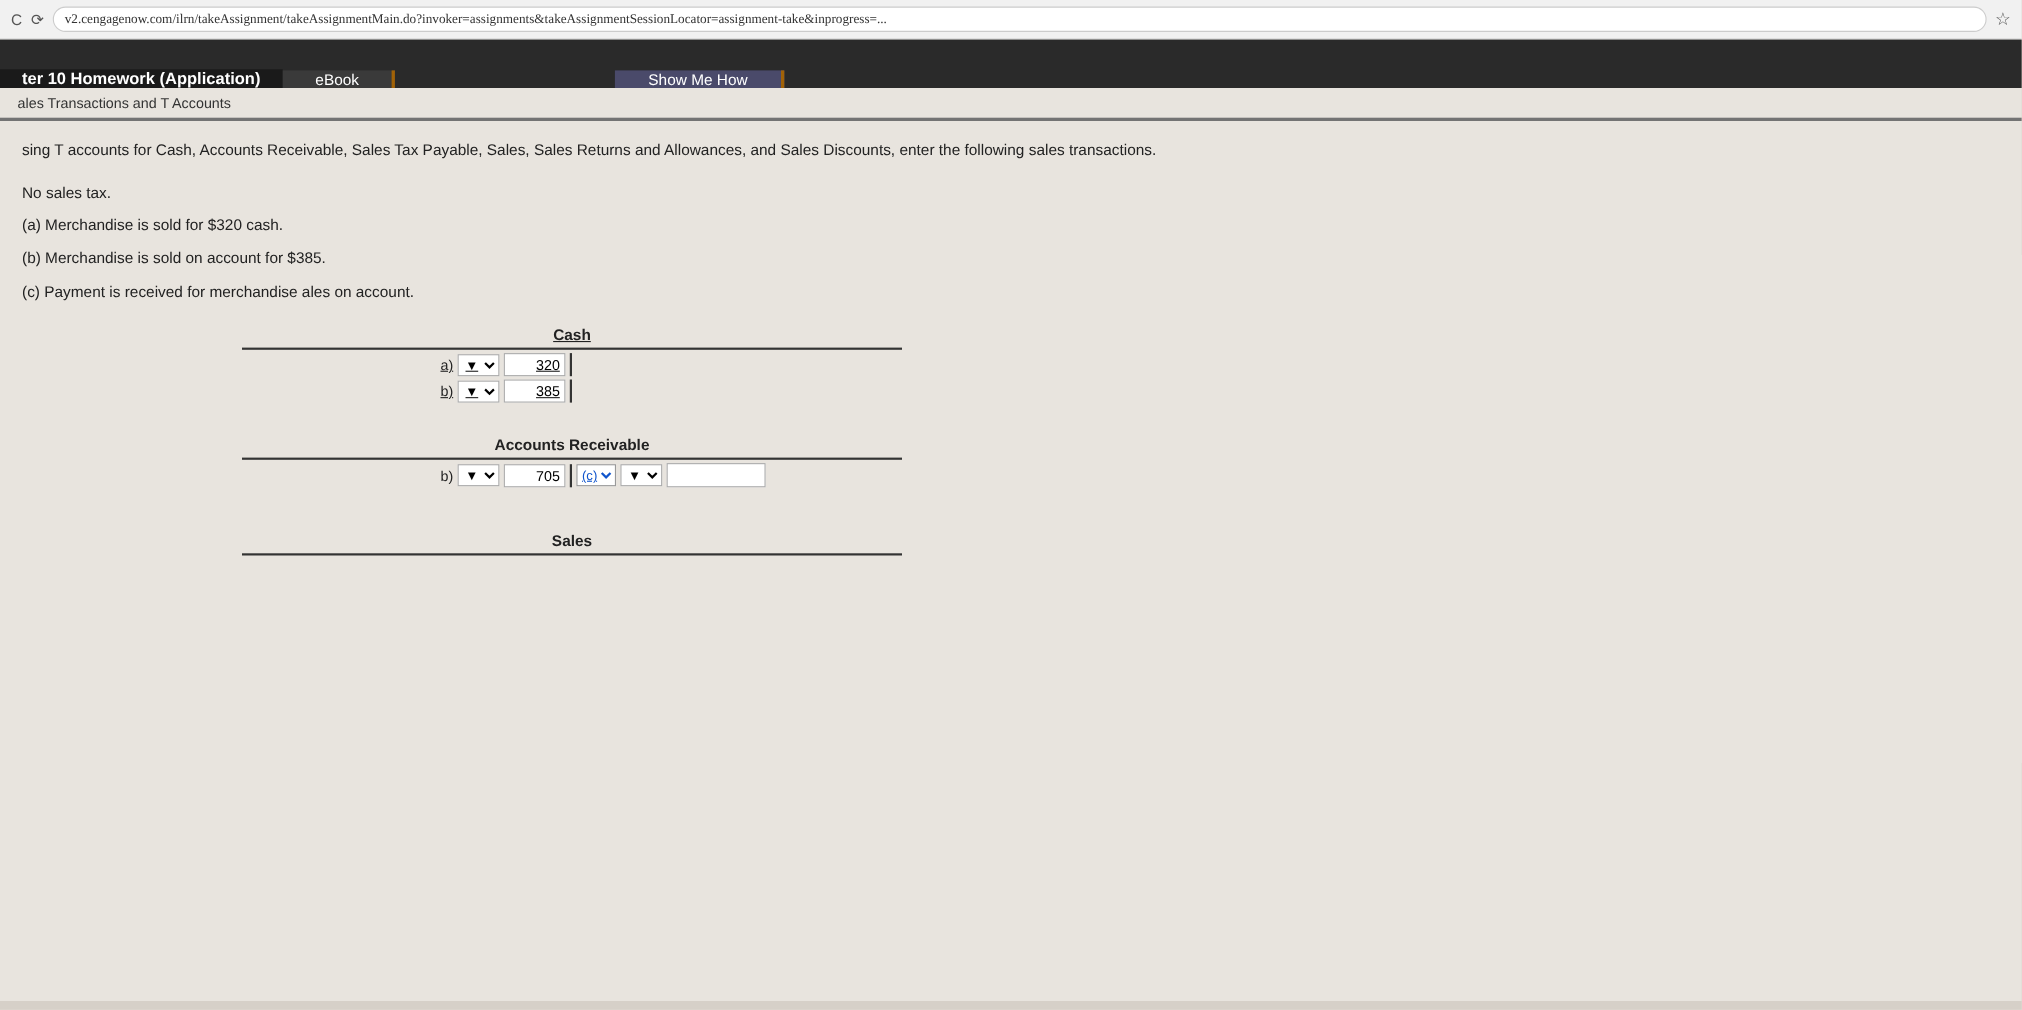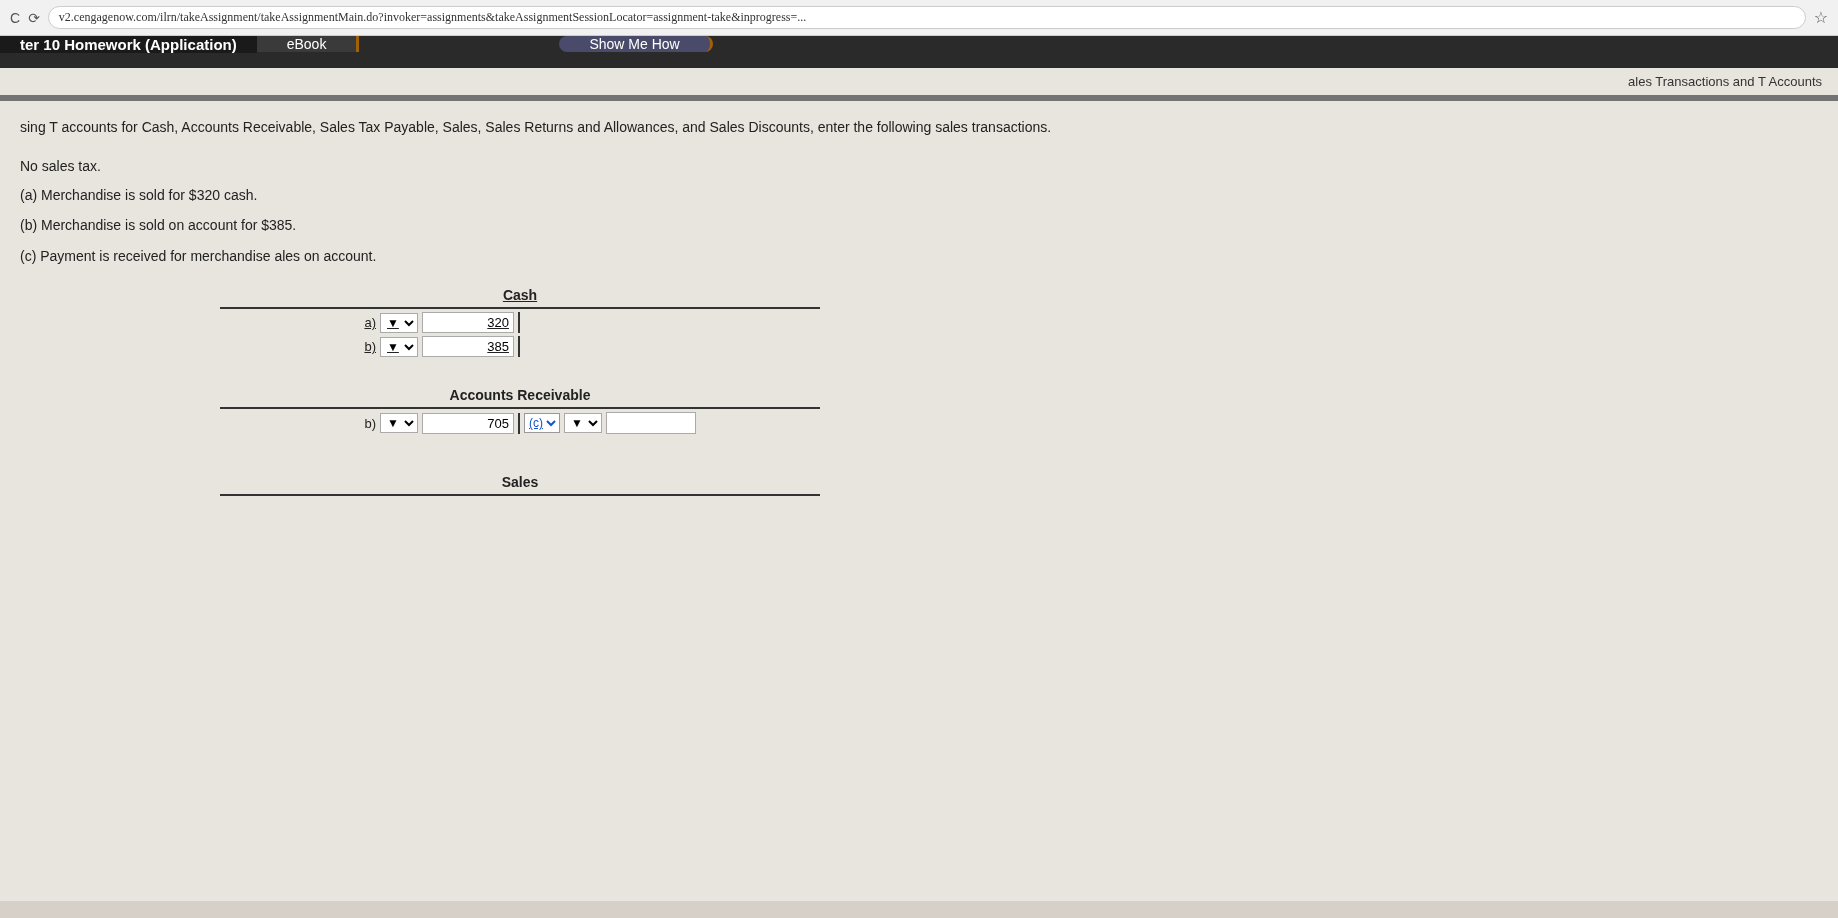--- a/index.html
+++ b/index.html
@@ -40,22 +40,22 @@
     }
     .star-icon {
       color: #555;
       font-size: 16px;
     }
 
     
     .top-nav {
       background: #2a2a2a;
       display: flex;
-      align-items: flex-start;
-      height: 32px;
+      align-items: flex-end;
+      height: 44px;
     }
     .nav-title {
       background: #1a1a1a;
       color: white;
       font-weight: bold;
       font-size: 15px;
       padding: 0 20px;
       display: flex;
       align-items: center;
       min-width: 240px;
@@ -67,31 +67,29 @@
       padding: 0 30px;
       font-size: 14px;
       cursor: pointer;
       border-right: 3px solid #a16207;
       display: flex;
       align-items: center;
     }
     .nav-btn.show-me {
       background: #4a4a6a;
       color: white;
-      border-radius: 15px;
     }
 
     
     .breadcrumb-area {
       background: #e8e4de;
       padding: 6px 16px;
       font-size: 13px;
       color: #333;
-      border-bottom: 6px solid #737373;
-      text-align: right;
+      border-bottom: 3px solid #737373;
     }
 
     
     .main-content {
       background: #e8e4de;
       padding: 16px 20px;
       min-height: 800px;
     }
 
     .instruction-text {
@@ -126,21 +124,21 @@
     .dropdown-select {
       font-size: 12px;
       border: 1px solid #aaa;
       background: white;
       padding: 1px 2px;
       cursor: pointer;
       min-width: 28px;
     }
 
     .amount-input {
-      width: 92px;
+      width: 56px;
       border: 1px solid #aaa;
       background: white;
       padding: 2px 4px;
       text-align: right;
       font-size: 13px;
     }
 
     .amount-input-empty {
       width: 90px;
       border: 1px solid #aaa;

